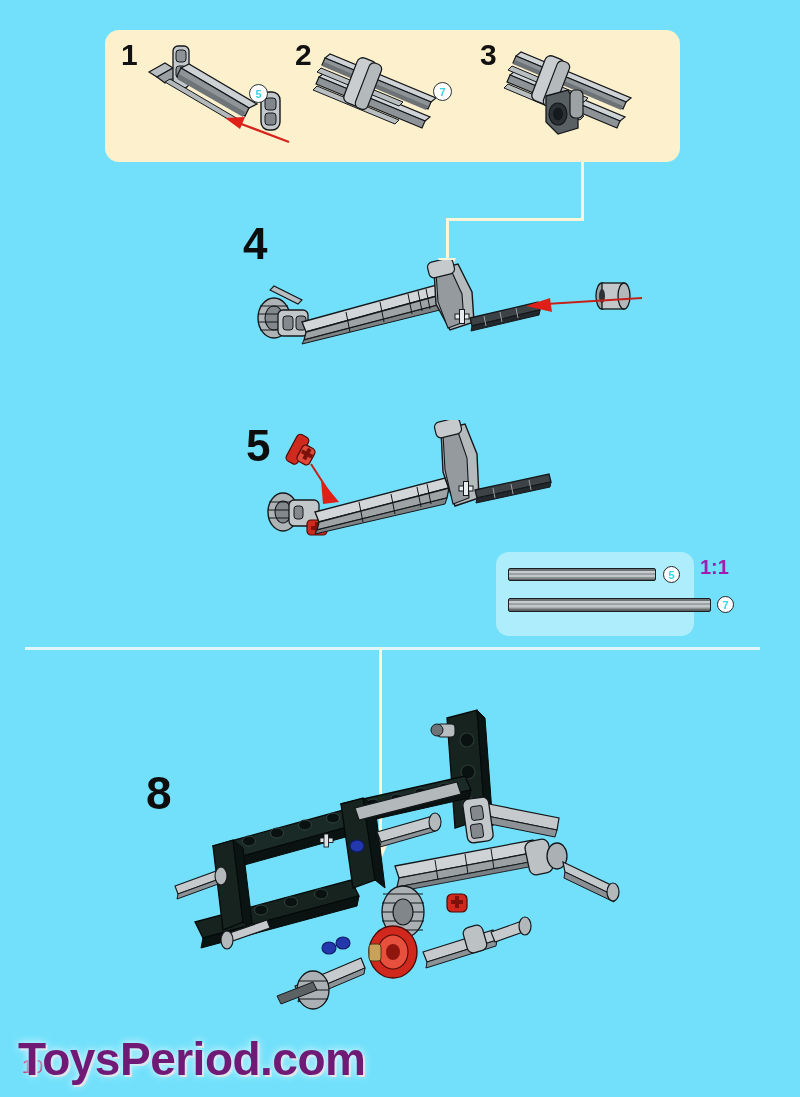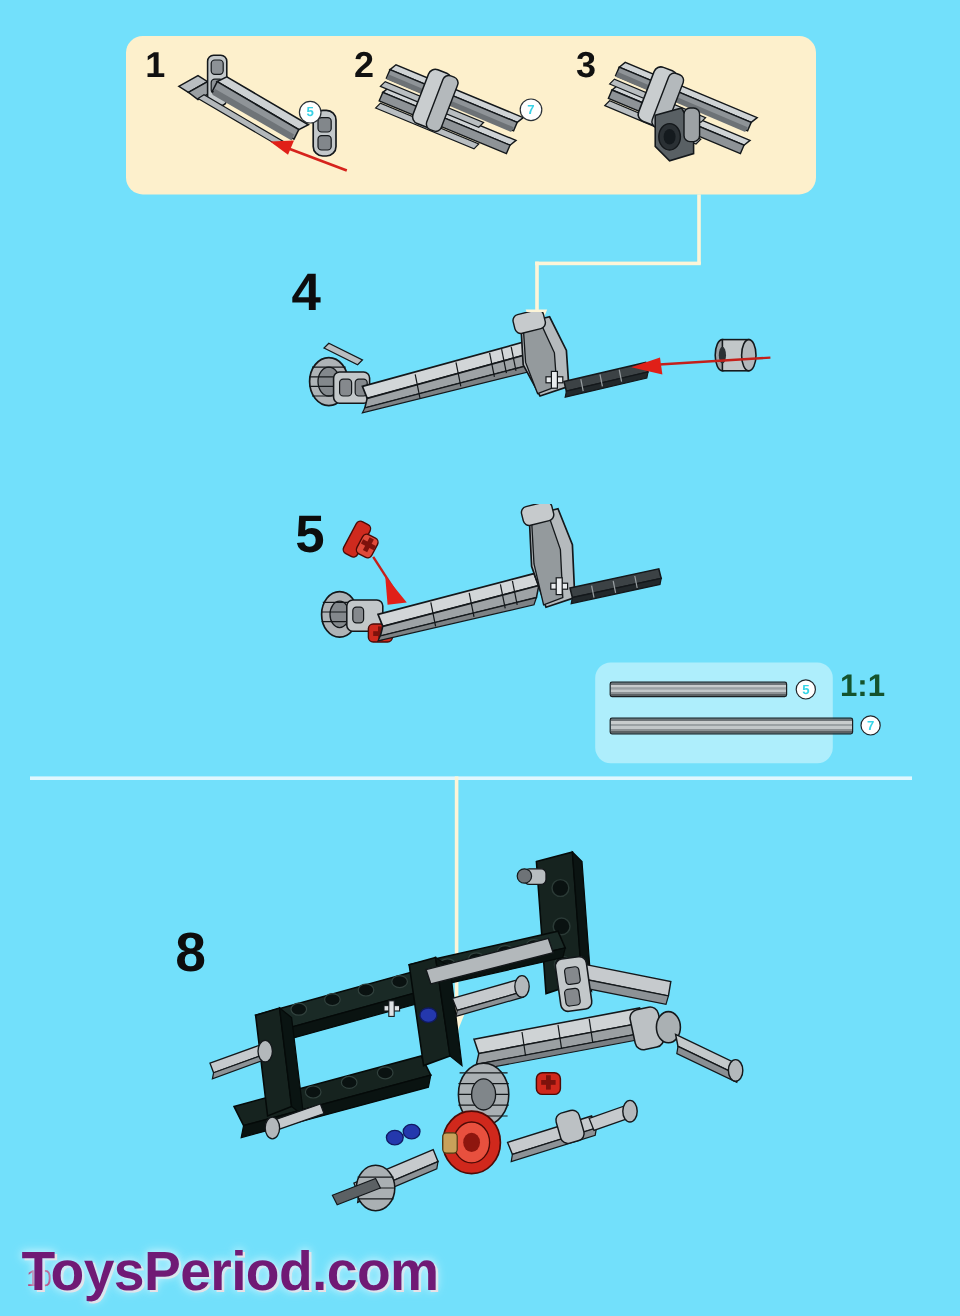--- a/index.html
+++ b/index.html
@@ -102,21 +102,21 @@
     color: #35d5e8;
     font-size: 11px; font-weight: bold;
     display: flex; align-items: center; justify-content: center;
     font-family: "Liberation Sans", sans-serif;
   }
   #badge-scale-5 { left: 167px; top: 14px; }
   #badge-scale-7 { left: 221px; top: 44px; }
 
   #scale-label {
     position: absolute; left: 700px; top: 556px;
-    font-size: 26px; font-weight: bold; color: #14532d;
+    font-size: 20px; font-weight: bold; color: #a21caf;
     font-family: "Liberation Sans", sans-serif;
   }
 
   
   .panel-badge {
     position: absolute;
     width: 19px; height: 19px;
     border-radius: 50%;
     background: #ffffff;
     border: 1.7px solid #2b3136;

